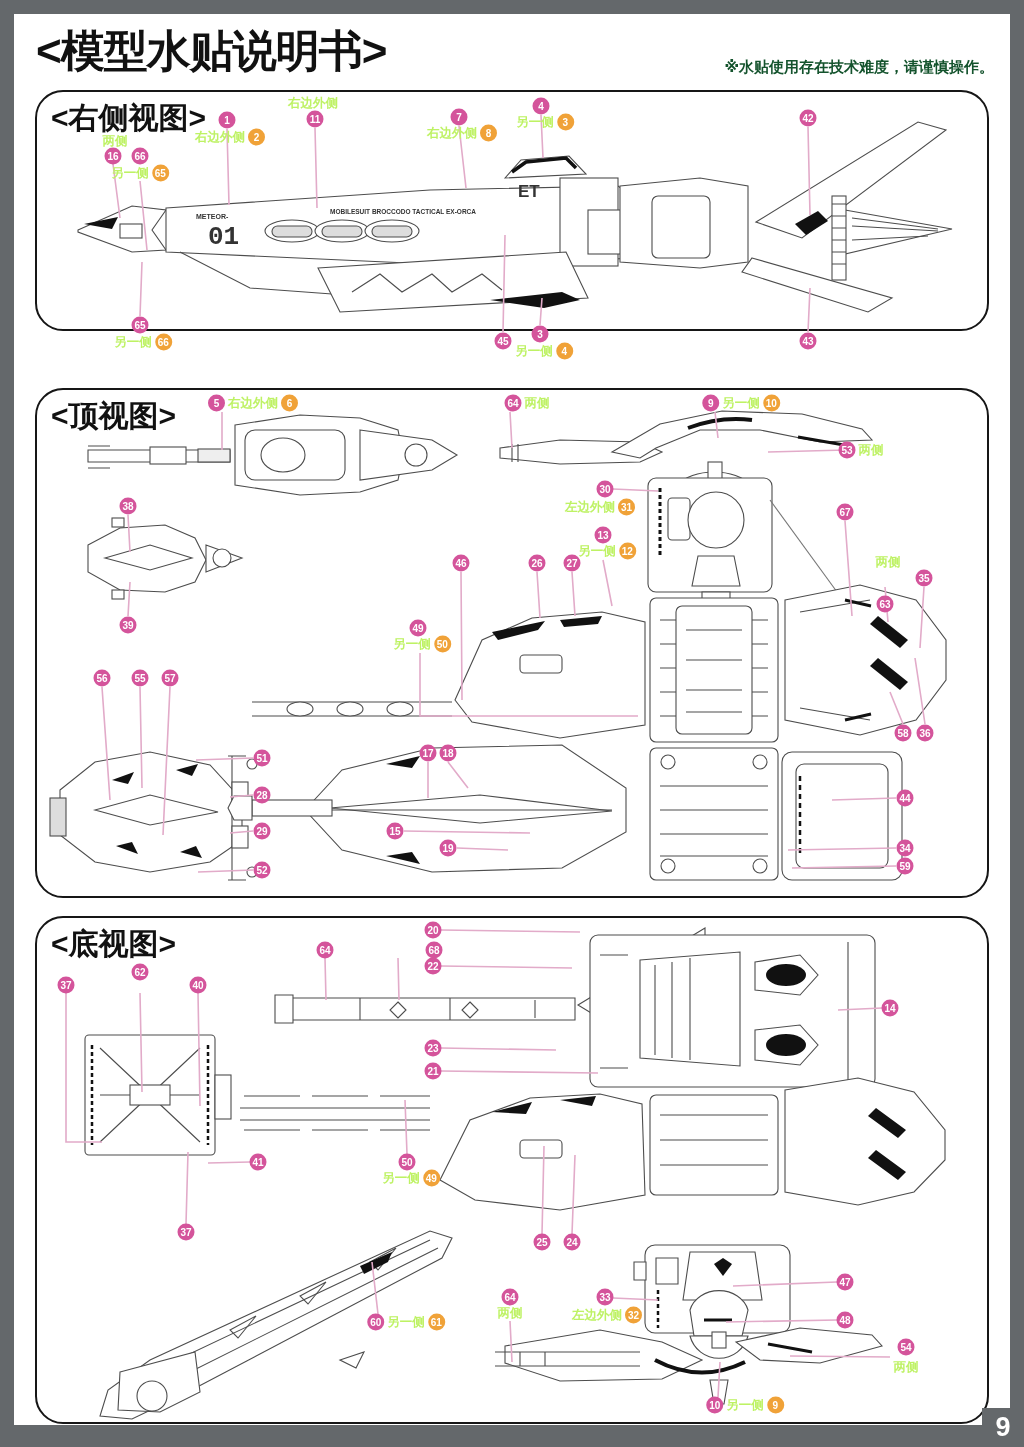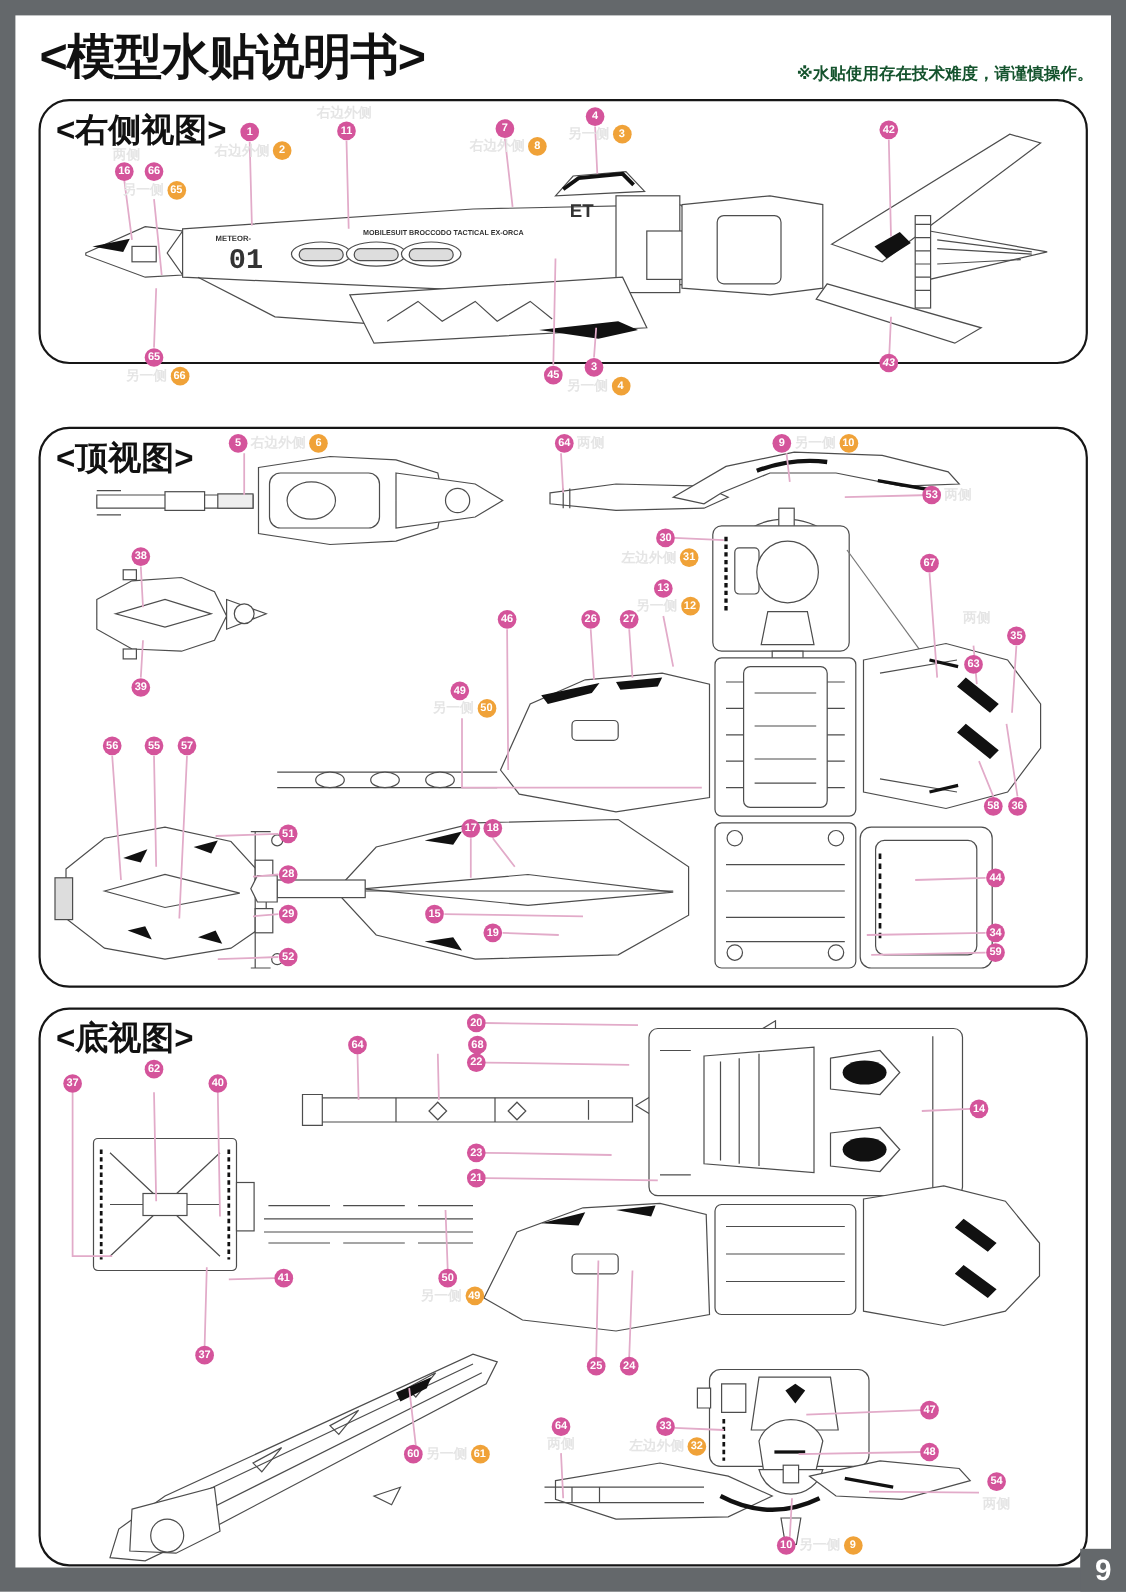--- a/index.html
+++ b/index.html
@@ -13,21 +13,21 @@
   .panel-title{position:absolute;left:14px;top:6px;font-size:30px;font-weight:bold;color:#111;white-space:nowrap;}
   #p1{left:35px;top:90px;width:954px;height:241px;}
   #p2{left:35px;top:388px;width:954px;height:510px;}
   #p3{left:35px;top:916px;width:954px;height:508px;}
   #art{position:absolute;left:0;top:0;width:1024px;height:1447px;pointer-events:none;}
   .callout{position:absolute;display:flex;align-items:center;gap:3px;transform:translate(-50%,-50%);white-space:nowrap;}
   .chip{width:17px;height:17px;border-radius:50%;color:#fff;font-size:10px;font-weight:bold;
         display:flex;align-items:center;justify-content:center;flex:0 0 auto;line-height:1;}
   .chip.pink{background:#d4549b;}
   .chip.orange{background:#f0a238;}
-  .lbl{font-size:12.5px;font-weight:bold;color:#e5e5e5;}
+  .lbl{font-size:12.5px;font-weight:bold;color:#bef264;}
   .pagenum{position:absolute;right:0;bottom:0;width:42px;height:39px;background:#64686b;
            color:#fff;font-size:27px;font-weight:bold;display:flex;align-items:center;justify-content:center;}
   .shiptext{fill:#333;font-weight:bold;}
 </style>
 </head>
 <body>
 
 <div class="sheet">
   <div class="page-title">&lt;模型水贴说明书&gt;</div>
   <div class="note">※水贴使用存在技术难度，请谨慎操作。</div>
@@ -295,21 +295,21 @@
     <div class="callout" style="left: 503px; top: 341px;">
       <span class="chip pink">45</span>
     </div>
     <div class="callout" style="left: 540px; top: 334px;">
       <span class="chip pink">3</span>
     </div>
     <div class="callout" style="left: 544px; top: 351px;">
       <span class="lbl">另一侧</span>
       <span class="chip orange">4</span>
     </div>
-    <div class="callout" style="left: 808px; top: 330px; font-style: italic;">
+    <div class="callout" style="left: 808px; top: 341px;">
       <span class="chip pink">43</span>
     </div>
     <div class="callout" style="left: 253px; top: 403px;">
       <span class="chip pink">5</span>
       <span class="lbl">右边外侧</span>
       <span class="chip orange">6</span>
     </div>
     <div class="callout" style="left: 527px; top: 403px;">
       <span class="chip pink">64</span>
       <span class="lbl">两侧</span>

